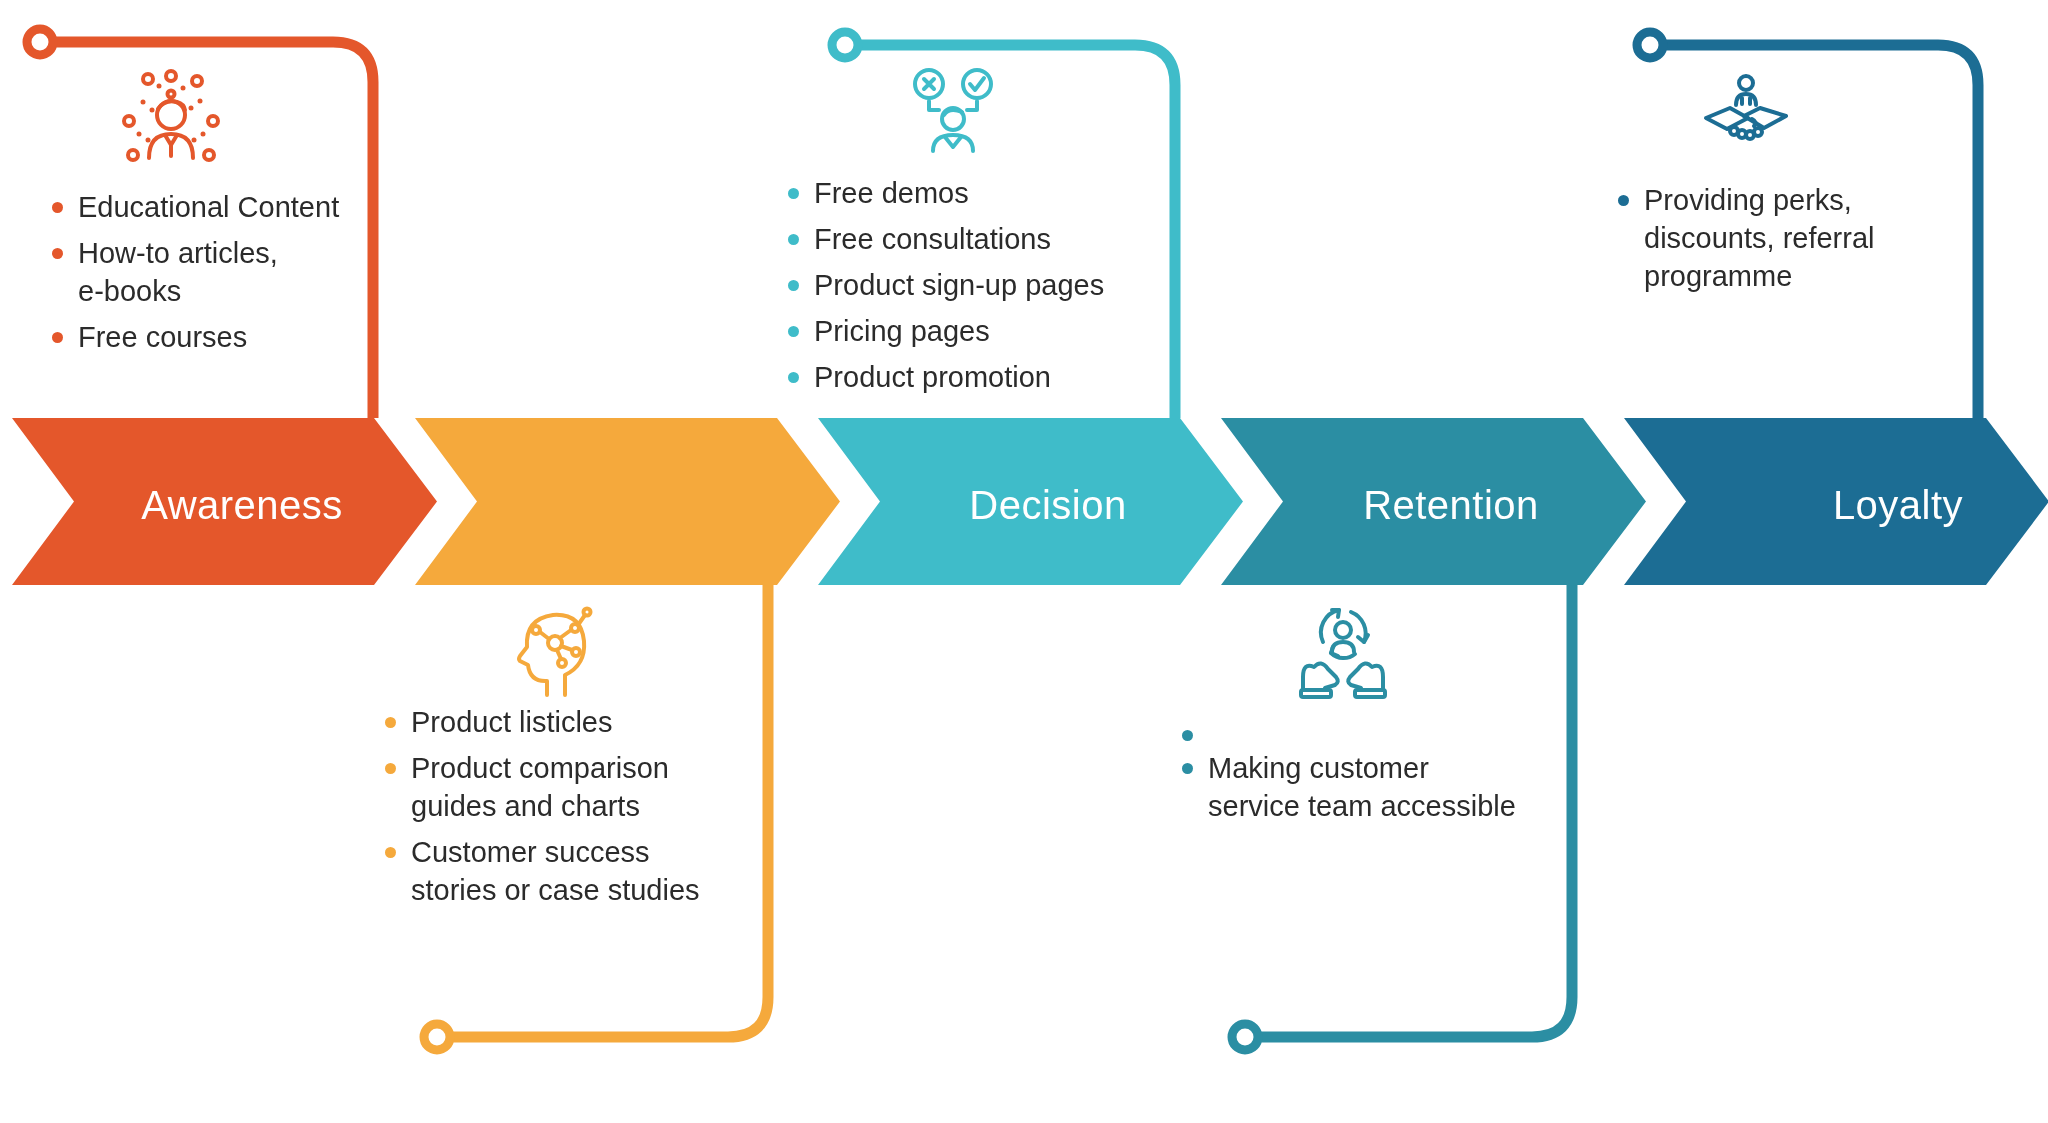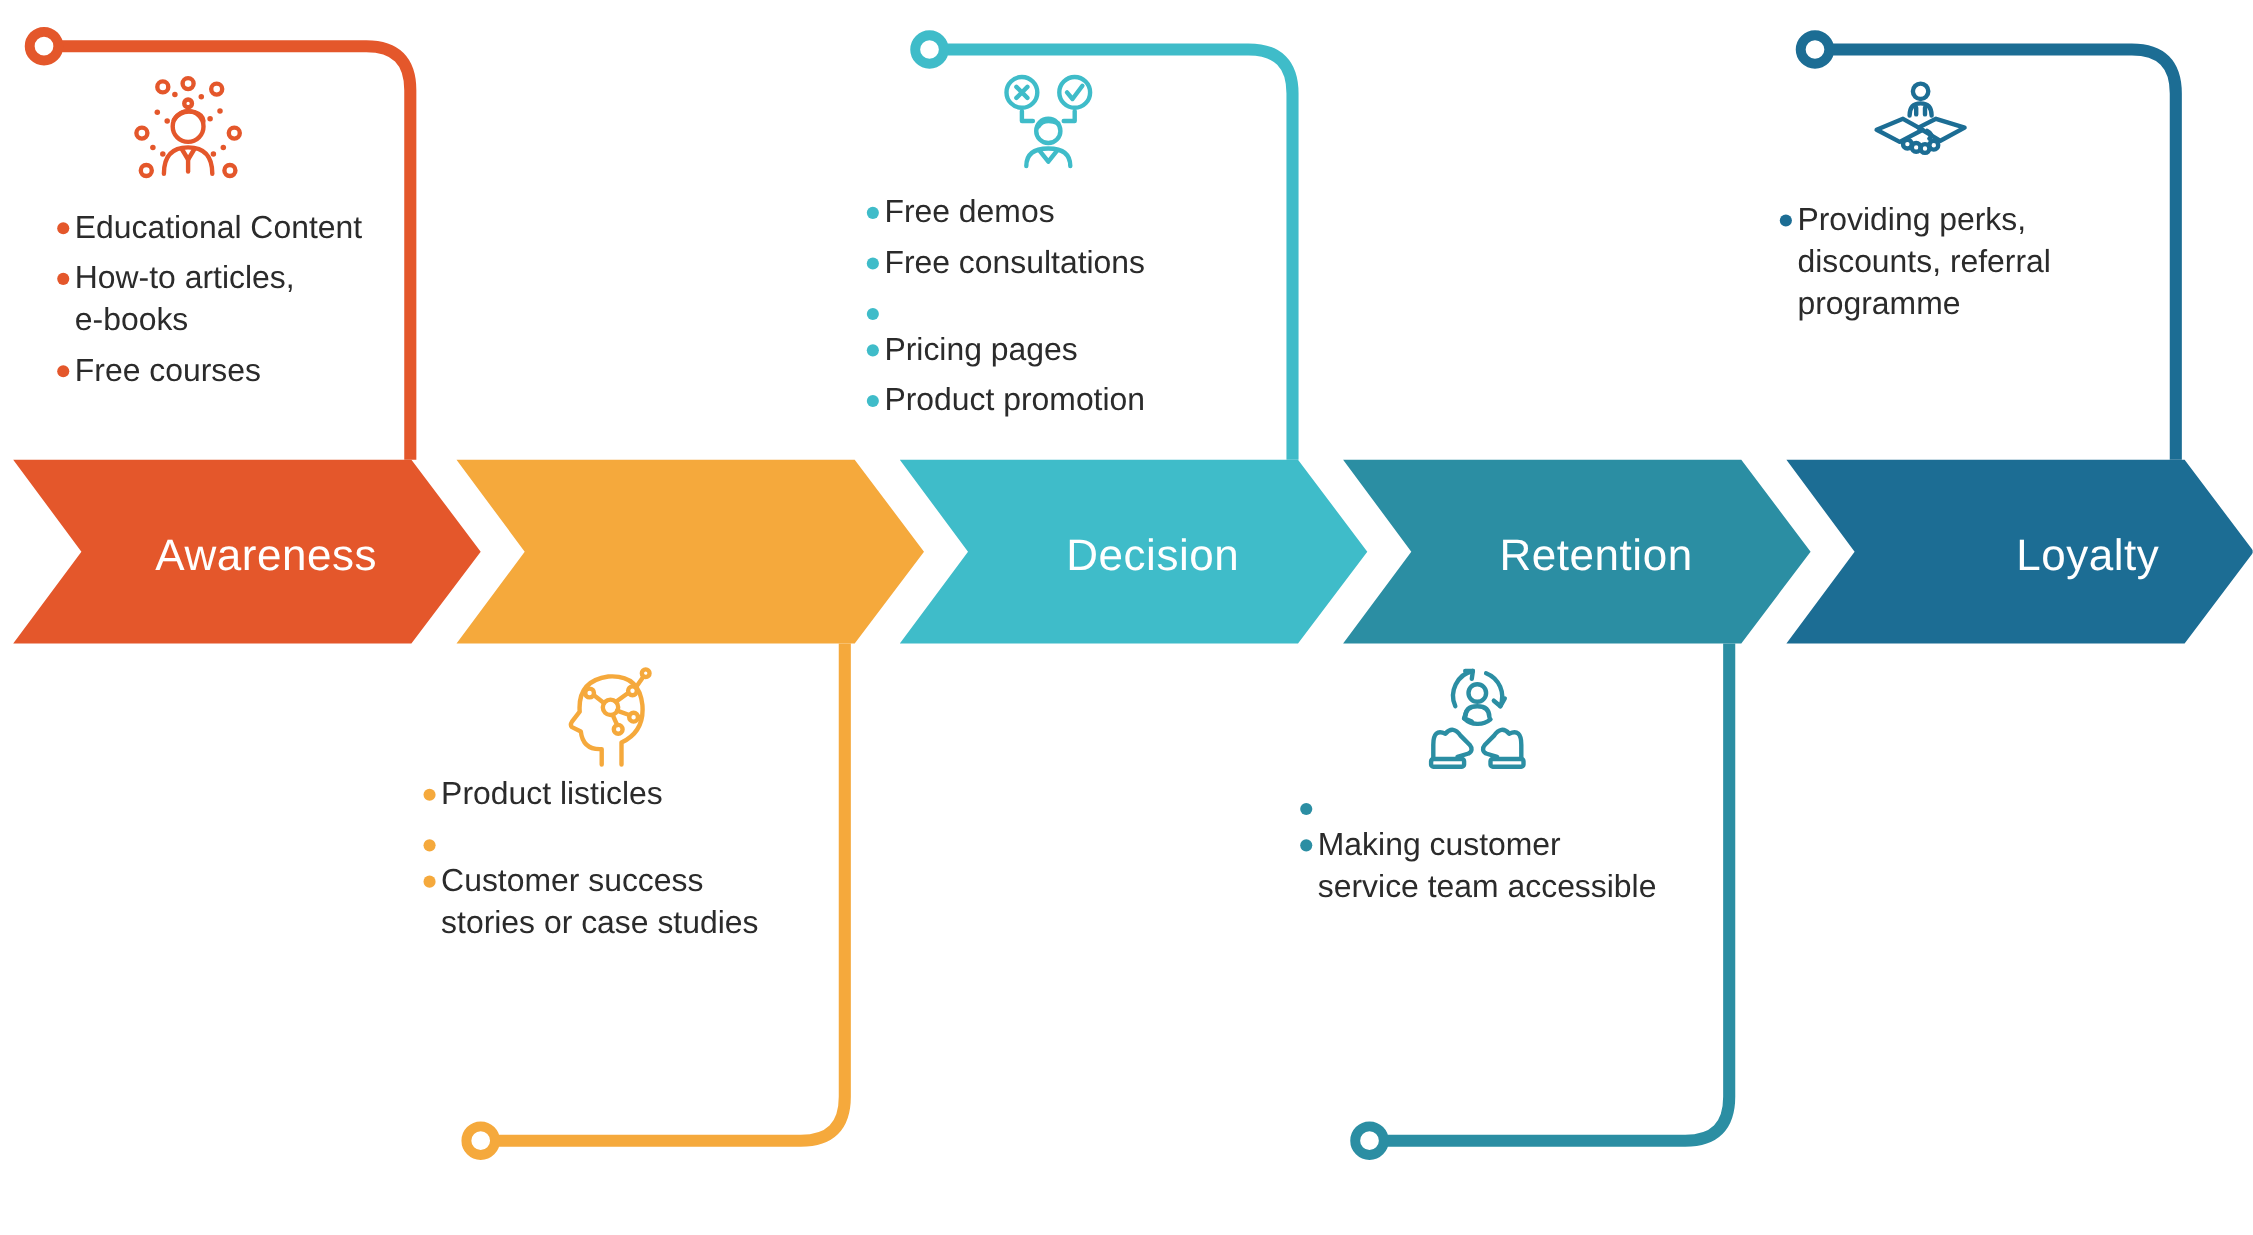--- a/index.html
+++ b/index.html
@@ -12,21 +12,21 @@
   }
   #art{position:absolute;left:0;top:0;}
   .chevron-label{
     position:absolute;
     top:418px;height:167px;width:390px;
     display:flex;align-items:center;justify-content:center;
     color:#ffffff;font-size:40px;letter-spacing:0.5px;
     padding-top:8px;box-sizing:border-box;
   }
   .bullet-list{position:absolute;}
-  .li{display:flex;gap:5px;margin-bottom:8px;}
+  .li{display:flex;gap:15px;margin-bottom:8px;}
   .dot{flex:none;width:11px;height:11px;border-radius:50%;margin-top:14px;}
   .li-text{
     white-space:pre-line;
     font-size:29px;line-height:38px;color:#2b2b2b;
   }
 </style>
 </head>
 <body>
 
 <div id="canvas">
@@ -160,39 +160,42 @@
     </div>
   </div>
 
   <div class="bullet-list" style="left:385px;top:703px;width:410px">
     <div class="li">
       <span class="dot" style="background-color: rgb(245, 169, 60);"></span>
       <span class="li-text">Product listicles</span>
     </div>
     <div class="li">
       <span class="dot" style="background-color: rgb(245, 169, 60);"></span>
+      <span class="li-text">Product comparison
+guides and charts</span>
     </div>
     <div class="li">
       <span class="dot" style="background-color: rgb(245, 169, 60);"></span>
       <span class="li-text">Customer success
 stories or case studies</span>
     </div>
   </div>
 
   <div class="bullet-list" style="left:788px;top:174px;width:420px">
     <div class="li">
       <span class="dot" style="background-color: rgb(63, 188, 201);"></span>
       <span class="li-text">Free demos</span>
     </div>
     <div class="li">
       <span class="dot" style="background-color: rgb(63, 188, 201);"></span>
       <span class="li-text">Free consultations</span>
     </div>
     <div class="li">
       <span class="dot" style="background-color: rgb(63, 188, 201);"></span>
+      <span class="li-text">Product sign-up pages</span>
     </div>
     <div class="li">
       <span class="dot" style="background-color: rgb(63, 188, 201);"></span>
       <span class="li-text">Pricing pages</span>
     </div>
     <div class="li">
       <span class="dot" style="background-color: rgb(63, 188, 201);"></span>
       <span class="li-text">Product promotion</span>
     </div>
   </div>

